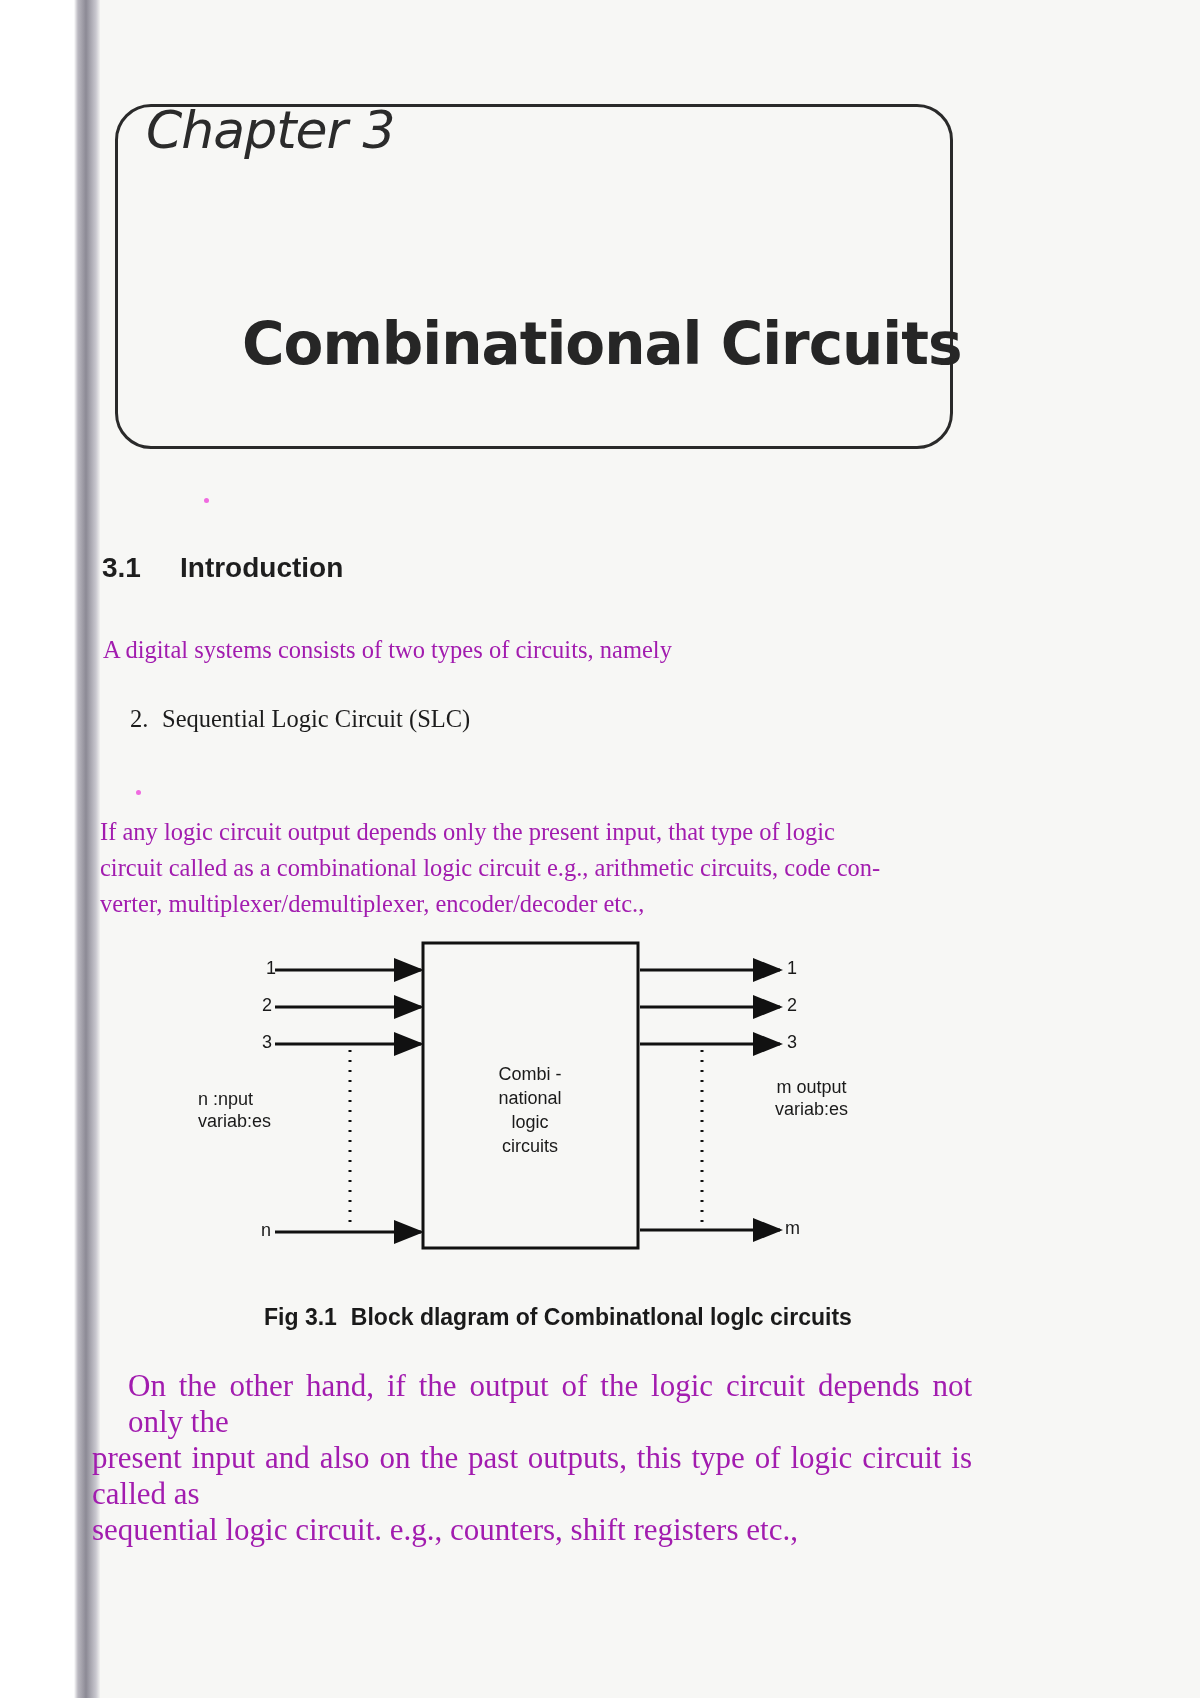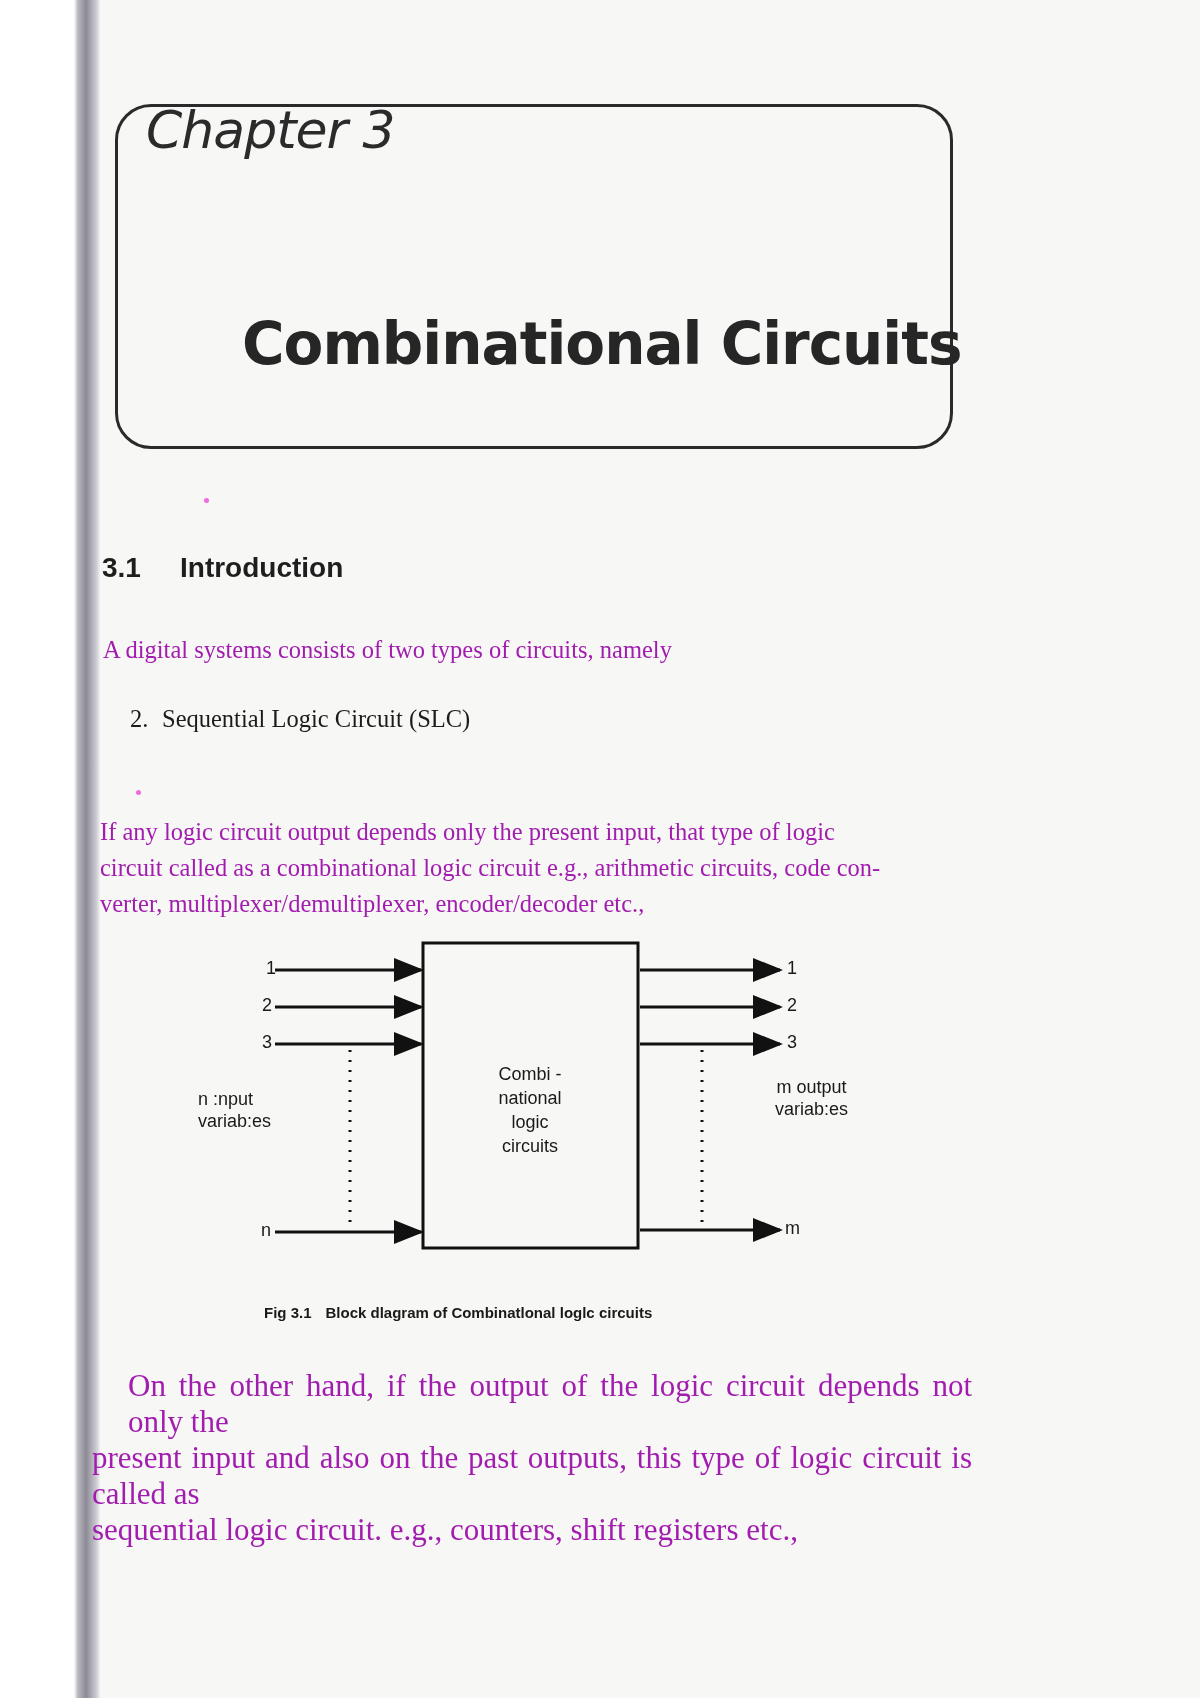--- a/index.html
+++ b/index.html
@@ -40,21 +40,21 @@
   .list .item .n { display: inline-block; width: 32px; }
   .p1 { left: 100px; top: 814px; width: 865px; text-align: justify; }
   .p1 .indent { }
   .p2 { left: 92px; top: 1368px; width: 880px; text-align: justify; font-size: 31px; }
   .p2 .indent { padding-left: 36px; }
 
   .diagram { position: absolute; left: 180px; top: 940px; width: 700px; height: 320px; }
   .diag-text { position: absolute; font-family: "Liberation Sans", sans-serif; font-size: 18px; color: #1a1a1a; }
   .caption {
     position: absolute; left: 264px; top: 1304px;
-    font-family: "Liberation Sans", sans-serif; font-weight: bold; font-size: 15px; color: #1a1a1a;
+    font-family: "Liberation Sans", sans-serif; font-weight: bold; font-size: 23px; color: #1a1a1a;
   }
   .caption .fig { margin-right: 14px; }
   .speck { position: absolute; width: 5px; height: 5px; border-radius: 50%; background: #f06be0; }
 </style>
 </head>
 <body>
 
 <div class="binding-shadow"></div>
 
 <div class="chapter-box"></div>

